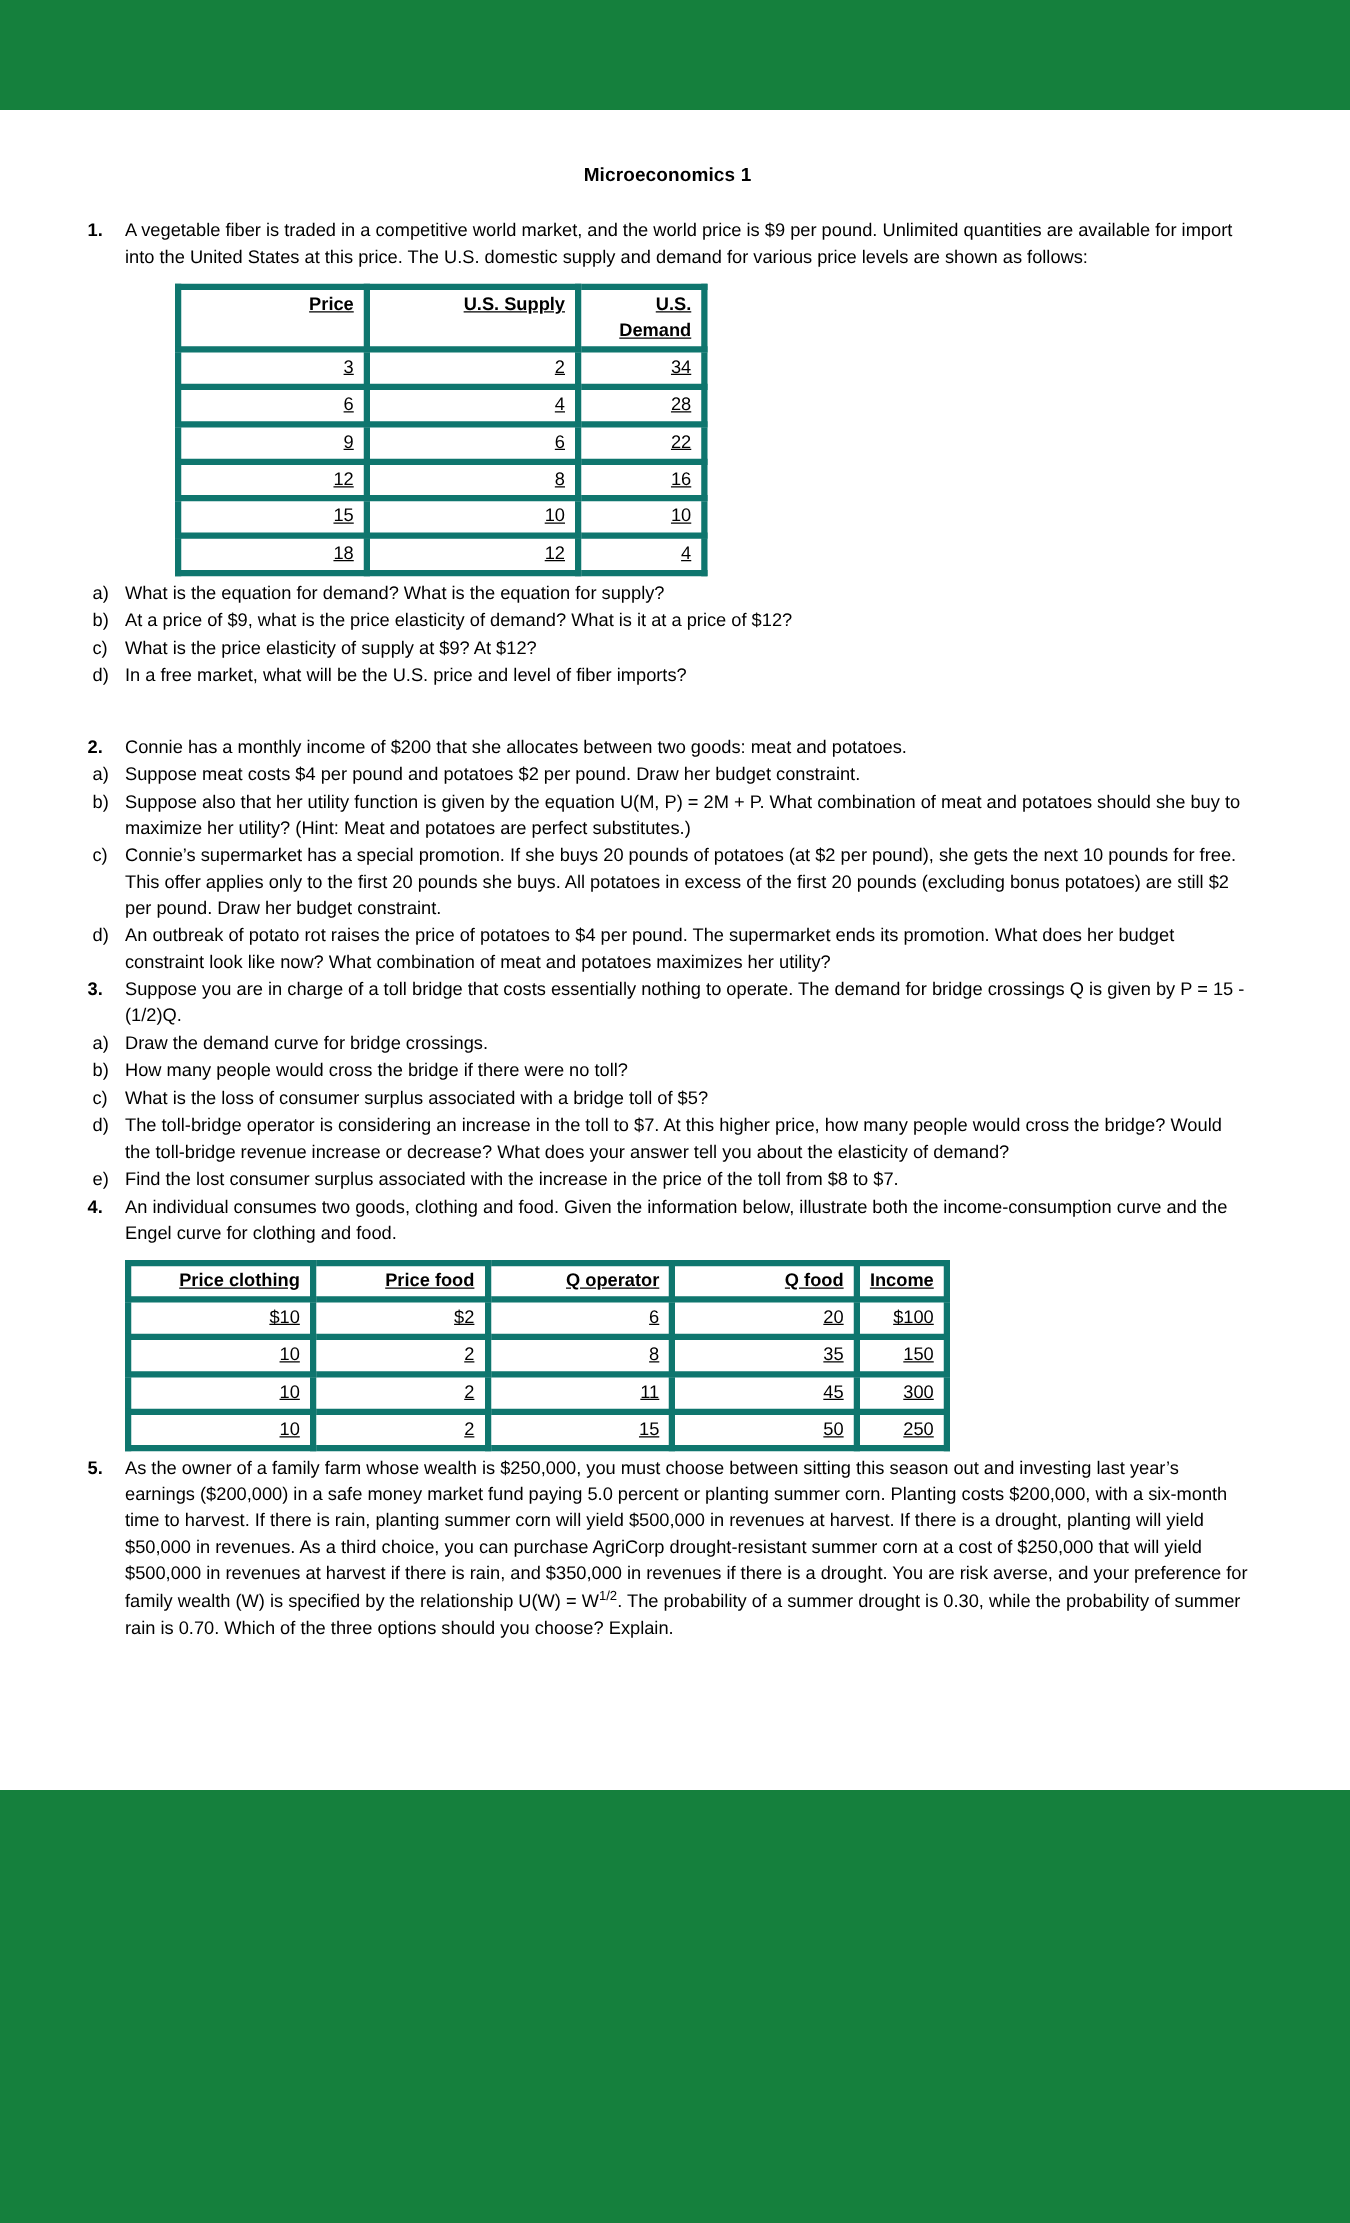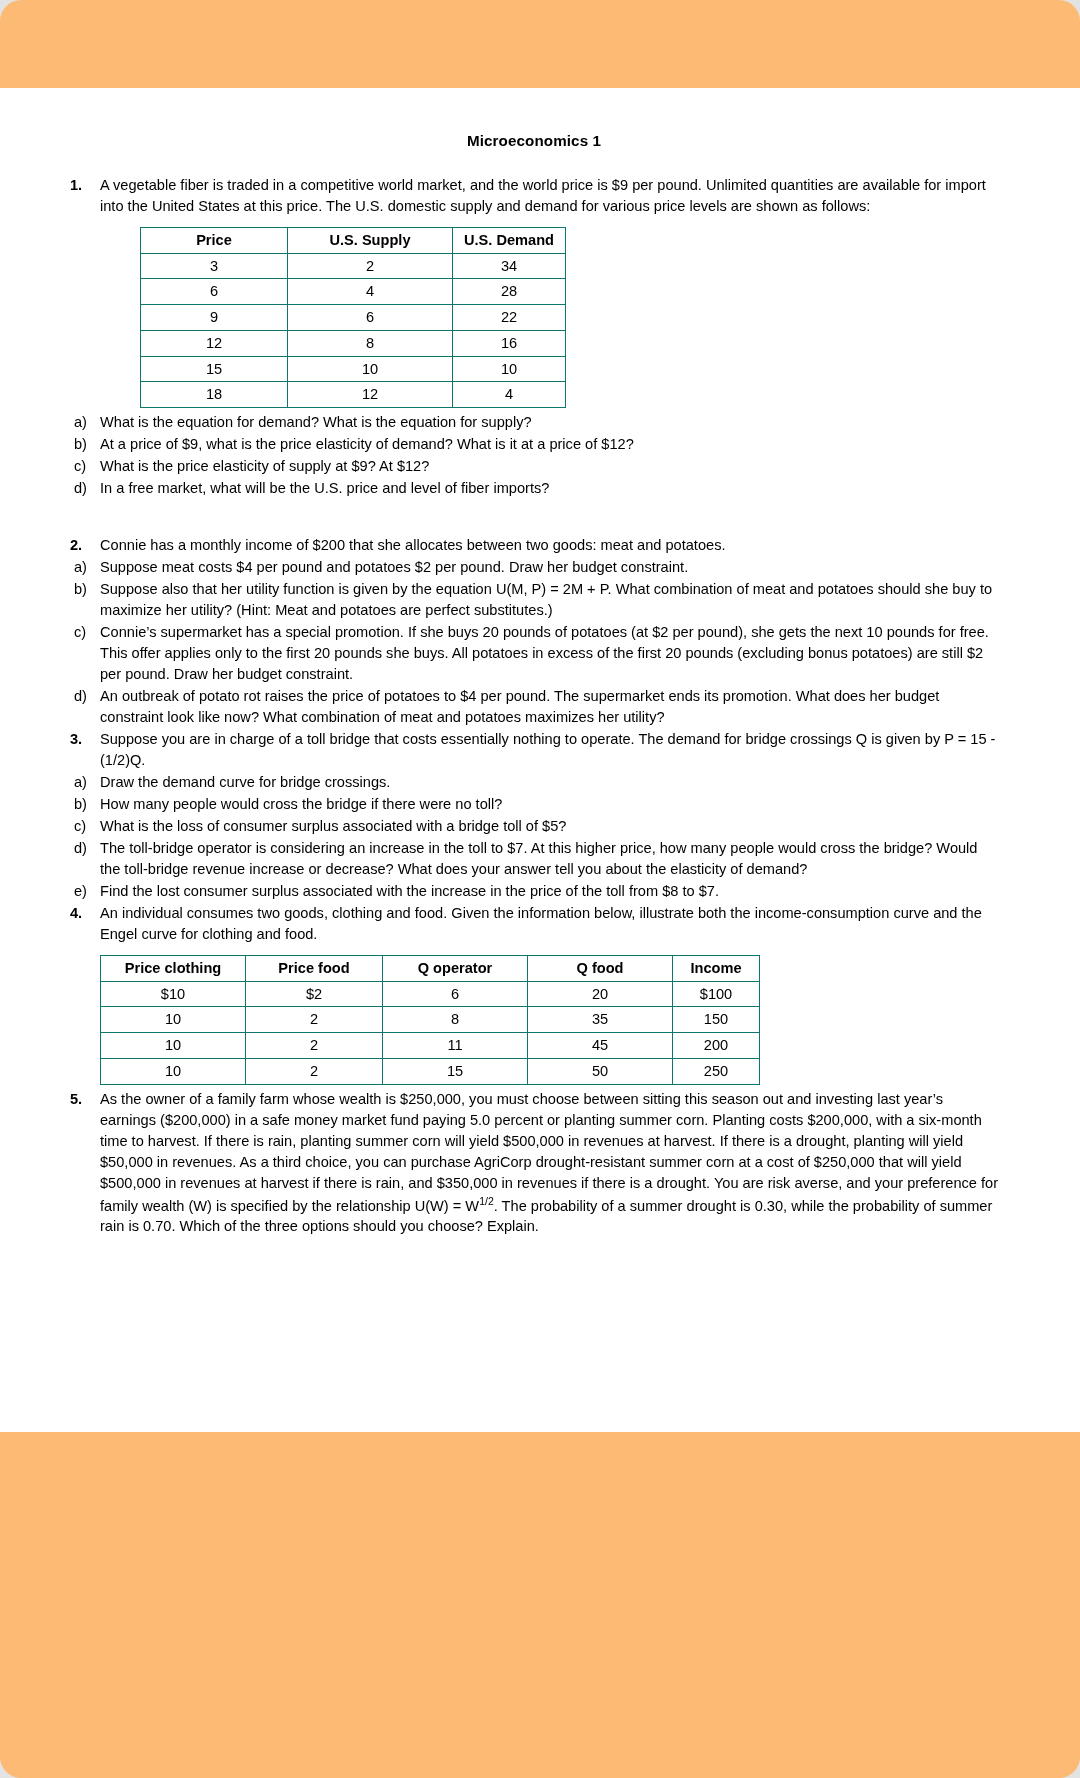--- a/index.html
+++ b/index.html
@@ -11,22 +11,21 @@
   body {
     width: 1080px;
     height: 1778px;
     font-family: "Liberation Sans", sans-serif;
     overflow: hidden;
   }
   .viewport {
     width: 1080px;
     height: 1778px;
     position: relative;
-    background: #fdba74;
-    border-radius: 21px;
+    background: #15803d;
   }
   .page {
     position: absolute;
     left: 0;
     top: 88px;
     width: 1080px;
     height: 1344px;
     background: #ffffff;
     box-sizing: border-box;
     padding: 0;
@@ -91,26 +90,27 @@
   .tbl-wrap.t2 { padding-left: 32px; }
   table.data {
     border-collapse: collapse;
     font-size: 14.6px;
     color: #000;
   }
   table.data.t1 { width: 426px; }
   table.data.t2 { width: 660px; }
   table.data th,
   table.data td {
-    border: 1px solid #0f766e;
+    border: 5px solid #0f766e;
     padding: 2px 8px;
-    text-align: center;
+    text-align: right;
     line-height: 1.42;
     font-weight: normal;
     vertical-align: top;
+    text-decoration: underline;
   }
   table.data th { font-weight: bold; }
   table.data.t1 th:nth-child(1), table.data.t1 td:nth-child(1) { width: 130px; }
   table.data.t1 th:nth-child(2), table.data.t1 td:nth-child(2) { width: 148px; }
   table.data.t2 th:nth-child(1), table.data.t2 td:nth-child(1) { width: 128px; margin-left: 13px; }
   table.data.t2 th:nth-child(2), table.data.t2 td:nth-child(2) { width: 120px; }
   table.data.t2 th:nth-child(3), table.data.t2 td:nth-child(3) { width: 128px; }
   table.data.t2 th:nth-child(4), table.data.t2 td:nth-child(4) { width: 128px; }
 
   sup { font-size: 0.72em; vertical-align: super; text-align: center; }
@@ -270,21 +270,21 @@
                 <td>2</td>
                 <td>8</td>
                 <td>35</td>
                 <td>150</td>
               </tr>
               <tr>
                 <td>10</td>
                 <td>2</td>
                 <td>11</td>
                 <td>45</td>
-                <td>200</td>
+                <td>300</td>
               </tr>
               <tr>
                 <td>10</td>
                 <td>2</td>
                 <td>15</td>
                 <td>50</td>
                 <td>250</td>
               </tr>
             </tbody>
           </table>

